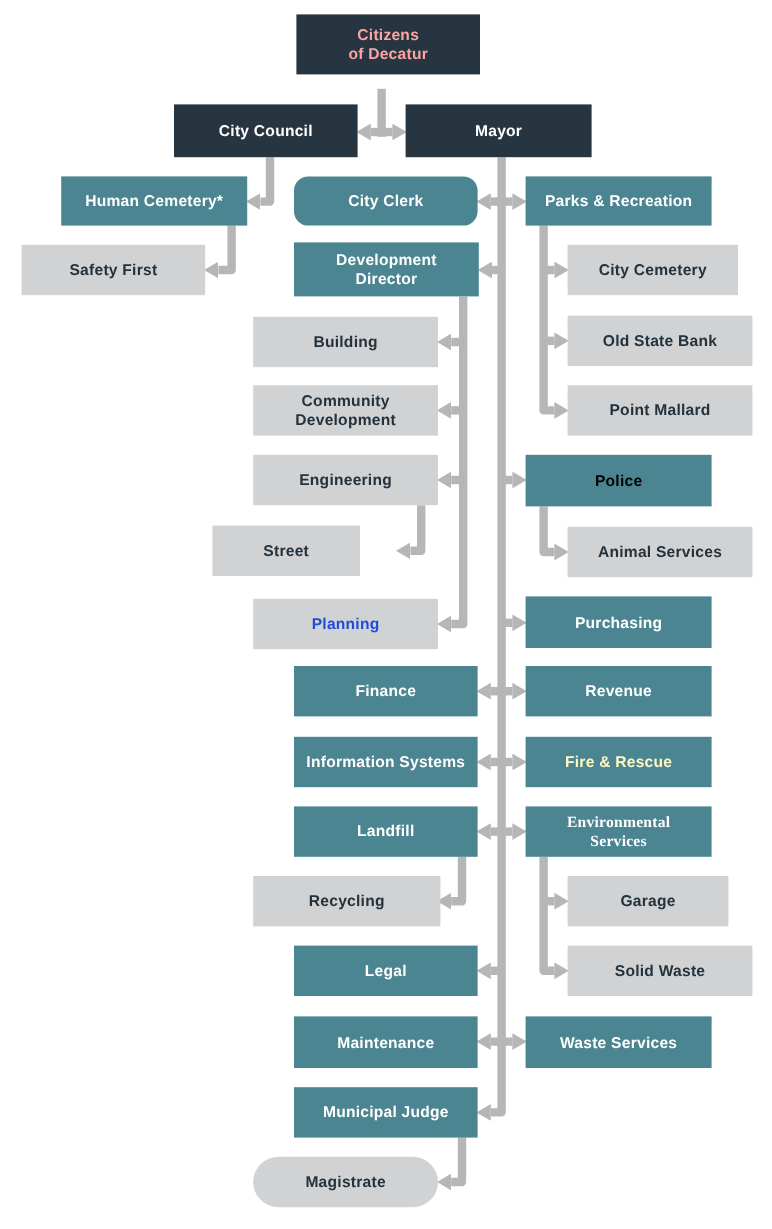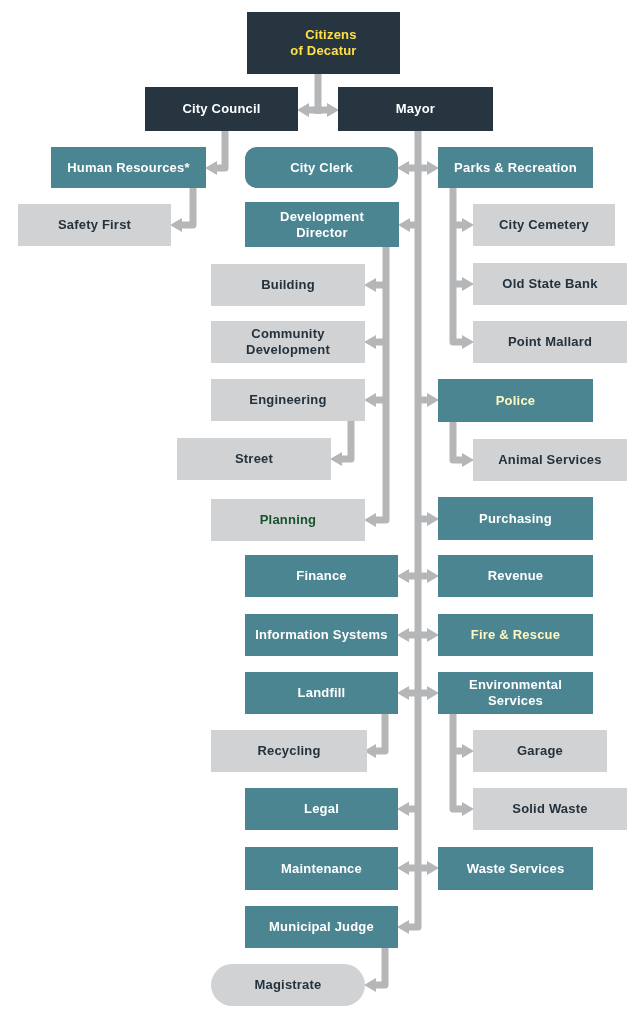--- a/index.html
+++ b/index.html
@@ -68,48 +68,48 @@
       <polyline points="409,635 427,635" fill="none" stroke="#B5B6B8" stroke-width="7" stroke-linejoin="round" marker-end="url(#mkE)" marker-start="url(#mkS)"></polyline>
       <polyline points="409,693 427,693" fill="none" stroke="#B5B6B8" stroke-width="7" stroke-linejoin="round" marker-end="url(#mkE)" marker-start="url(#mkS)"></polyline>
       <polyline points="385,714 385,751 376,751" fill="none" stroke="#B5B6B8" stroke-width="7" stroke-linejoin="round" marker-end="url(#mkE)"></polyline>
       <polyline points="453,714 453,809 462,809" fill="none" stroke="#B5B6B8" stroke-width="7" stroke-linejoin="round" marker-end="url(#mkE)"></polyline>
       <polyline points="453,751 462,751" fill="none" stroke="#B5B6B8" stroke-width="7" stroke-linejoin="round" marker-end="url(#mkE)"></polyline>
       <polyline points="418,809 409,809" fill="none" stroke="#B5B6B8" stroke-width="7" stroke-linejoin="round" marker-end="url(#mkE)"></polyline>
       <polyline points="409,868 427,868" fill="none" stroke="#B5B6B8" stroke-width="7" stroke-linejoin="round" marker-end="url(#mkE)" marker-start="url(#mkS)"></polyline>
       <polyline points="385,948 385,985 376,985" fill="none" stroke="#B5B6B8" stroke-width="7" stroke-linejoin="round" marker-end="url(#mkE)"></polyline>
     </svg>
   <div id="node-layer">
-      <div class="node" style="left: 247px; top: 12px; width: 153px; height: 62px; background: rgb(38, 53, 64); color: #fde047; text-align: right;">Citizens
+      <div class="node" style="left: 247px; top: 12px; width: 153px; height: 50px; background: rgb(38, 53, 64); color: #fca5a5;">Citizens
 of Decatur</div>
       <div class="node" style="left: 145px; top: 87px; width: 153px; height: 44px; background: rgb(38, 53, 64); color: rgb(255, 255, 255);">City Council</div>
       <div class="node" style="left: 338px; top: 87px; width: 155px; height: 44px; background: rgb(38, 53, 64); color: rgb(255, 255, 255);">Mayor</div>
-      <div class="node" style="left: 51px; top: 147px; width: 155px; height: 41px; background: rgb(75, 133, 145); color: rgb(255, 255, 255);">Human Resources*</div>
+      <div class="node" style="left: 51px; top: 147px; width: 155px; height: 41px; background: rgb(75, 133, 145); color: rgb(255, 255, 255);">Human Cemetery*</div>
       <div class="node" style="left: 245px; top: 147px; width: 153px; height: 41px; background: rgb(75, 133, 145); color: rgb(255, 255, 255); border-radius: 12px;">City Clerk</div>
       <div class="node" style="left: 438px; top: 147px; width: 155px; height: 41px; background: rgb(75, 133, 145); color: rgb(255, 255, 255);">Parks &amp; Recreation</div>
       <div class="node" style="left: 18px; top: 204px; width: 153px; height: 42px; background: rgb(209, 210, 211); color: rgb(36, 50, 61);">Safety First</div>
       <div class="node" style="left: 245px; top: 202px; width: 154px; height: 45px; background: rgb(75, 133, 145); color: rgb(255, 255, 255);">Development
 Director</div>
       <div class="node" style="left: 473px; top: 204px; width: 142px; height: 42px; background: rgb(209, 210, 211); color: rgb(36, 50, 61);">City Cemetery</div>
       <div class="node" style="left: 211px; top: 264px; width: 154px; height: 42px; background: rgb(209, 210, 211); color: rgb(36, 50, 61);">Building</div>
       <div class="node" style="left: 473px; top: 263px; width: 154px; height: 42px; background: rgb(209, 210, 211); color: rgb(36, 50, 61);">Old State Bank</div>
       <div class="node" style="left: 211px; top: 321px; width: 154px; height: 42px; background: rgb(209, 210, 211); color: rgb(36, 50, 61);">Community
 Development</div>
       <div class="node" style="left: 473px; top: 321px; width: 154px; height: 42px; background: rgb(209, 210, 211); color: rgb(36, 50, 61);">Point Mallard</div>
       <div class="node" style="left: 211px; top: 379px; width: 154px; height: 42px; background: rgb(209, 210, 211); color: rgb(36, 50, 61);">Engineering</div>
-      <div class="node" style="left: 438px; top: 379px; width: 155px; height: 43px; background: rgb(75, 133, 145); color: #fef9c3;">Police</div>
-      <div class="node" style="left: 177px; top: 438px; width: 154px; height: 42px; background: rgb(209, 210, 211); color: rgb(36, 50, 61);">Street</div>
+      <div class="node" style="left: 438px; top: 379px; width: 155px; height: 43px; background: rgb(75, 133, 145); color: #000000;">Police</div>
+      <div class="node" style="left: 177px; top: 438px; width: 123px; height: 42px; background: rgb(209, 210, 211); color: rgb(36, 50, 61);">Street</div>
       <div class="node" style="left: 473px; top: 439px; width: 154px; height: 42px; background: rgb(209, 210, 211); color: rgb(36, 50, 61);">Animal Services</div>
-      <div class="node" style="left: 211px; top: 499px; width: 154px; height: 42px; background: rgb(209, 210, 211); color: #14532d;">Planning</div>
+      <div class="node" style="left: 211px; top: 499px; width: 154px; height: 42px; background: rgb(209, 210, 211); color: #1d4ed8;">Planning</div>
       <div class="node" style="left: 438px; top: 497px; width: 155px; height: 43px; background: rgb(75, 133, 145); color: rgb(255, 255, 255);">Purchasing</div>
       <div class="node" style="left: 245px; top: 555px; width: 153px; height: 42px; background: rgb(75, 133, 145); color: rgb(255, 255, 255);">Finance</div>
       <div class="node" style="left: 438px; top: 555px; width: 155px; height: 42px; background: rgb(75, 133, 145); color: rgb(255, 255, 255);">Revenue</div>
       <div class="node" style="left: 245px; top: 614px; width: 153px; height: 42px; background: rgb(75, 133, 145); color: rgb(255, 255, 255);">Information Systems</div>
       <div class="node" style="left: 438px; top: 614px; width: 155px; height: 42px; background: rgb(75, 133, 145); color: #fef9c3;">Fire &amp; Rescue</div>
       <div class="node" style="left: 245px; top: 672px; width: 153px; height: 42px; background: rgb(75, 133, 145); color: rgb(255, 255, 255);">Landfill</div>
-      <div class="node" style="left: 438px; top: 672px; width: 155px; height: 42px; background: rgb(75, 133, 145); color: rgb(255, 255, 255);">Environmental
+      <div class="node" style="left: 438px; top: 672px; width: 155px; height: 42px; background: rgb(75, 133, 145); color: rgb(255, 255, 255); font-family: Liberation Serif, serif;">Environmental
 Services</div>
       <div class="node" style="left: 211px; top: 730px; width: 156px; height: 42px; background: rgb(209, 210, 211); color: rgb(36, 50, 61);">Recycling</div>
       <div class="node" style="left: 473px; top: 730px; width: 134px; height: 42px; background: rgb(209, 210, 211); color: rgb(36, 50, 61);">Garage</div>
       <div class="node" style="left: 245px; top: 788px; width: 153px; height: 42px; background: rgb(75, 133, 145); color: rgb(255, 255, 255);">Legal</div>
       <div class="node" style="left: 473px; top: 788px; width: 154px; height: 42px; background: rgb(209, 210, 211); color: rgb(36, 50, 61);">Solid Waste</div>
       <div class="node" style="left: 245px; top: 847px; width: 153px; height: 43px; background: rgb(75, 133, 145); color: rgb(255, 255, 255);">Maintenance</div>
       <div class="node" style="left: 438px; top: 847px; width: 155px; height: 43px; background: rgb(75, 133, 145); color: rgb(255, 255, 255);">Waste Services</div>
       <div class="node" style="left: 245px; top: 906px; width: 153px; height: 42px; background: rgb(75, 133, 145); color: rgb(255, 255, 255);">Municipal Judge</div>
       <div class="node" style="left: 211px; top: 964px; width: 154px; height: 42px; background: rgb(209, 210, 211); color: rgb(36, 50, 61); border-radius: 21px;">Magistrate</div>
     </div>

